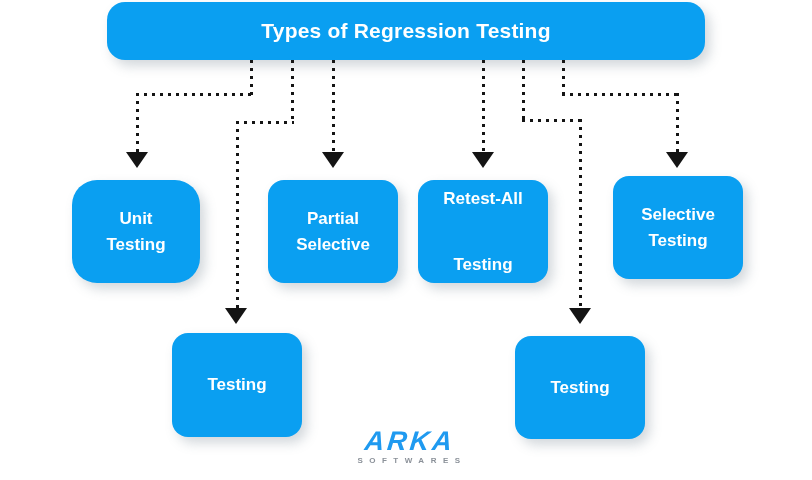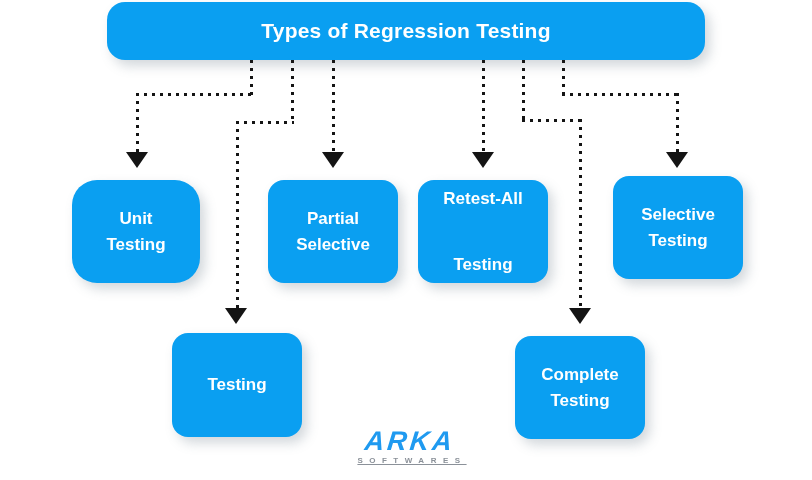--- a/index.html
+++ b/index.html
@@ -29,21 +29,21 @@
     border-top:16px solid #141414;
   }
   
   .logo{position:absolute;left:340px;top:428px;width:140px;text-align:center;}
   .logo .brand{
     display:block;font-size:27px;font-weight:bold;font-style:italic;
     color:#1f9af0;letter-spacing:3px;transform:skewX(-6deg);line-height:26px;
   }
   .logo .tagline{
     display:block;font-size:8px;font-weight:bold;color:#8b9199;
-    letter-spacing:6.5px;margin-top:2px;padding-left:4px;text-decoration:underline;
+    letter-spacing:6.5px;margin-top:2px;padding-left:4px;
   }
 </style>
 </head>
 <body>
 
 <div id="stage">
 
   <div class="bluebox titlebox">
     <span>Types of Regression Testing</span>
   </div>
@@ -88,21 +88,20 @@
   </div>
   <div class="bluebox node" style="left:613px;top:176px;">
     <span>Selective</span>
     <span>Testing</span>
   </div>
 
   <div class="bluebox node" style="left:172px;top:333px;height:104px;">
     <span>Testing</span>
   </div>
   <div class="bluebox node" style="left:515px;top:336px;">
-    <span>Complete</span>
     <span>Testing</span>
   </div>
 
   <div class="logo">
     <span class="brand">ARKA</span>
     <span class="tagline">SOFTWARES</span>
   </div>
 
 </div>
 

